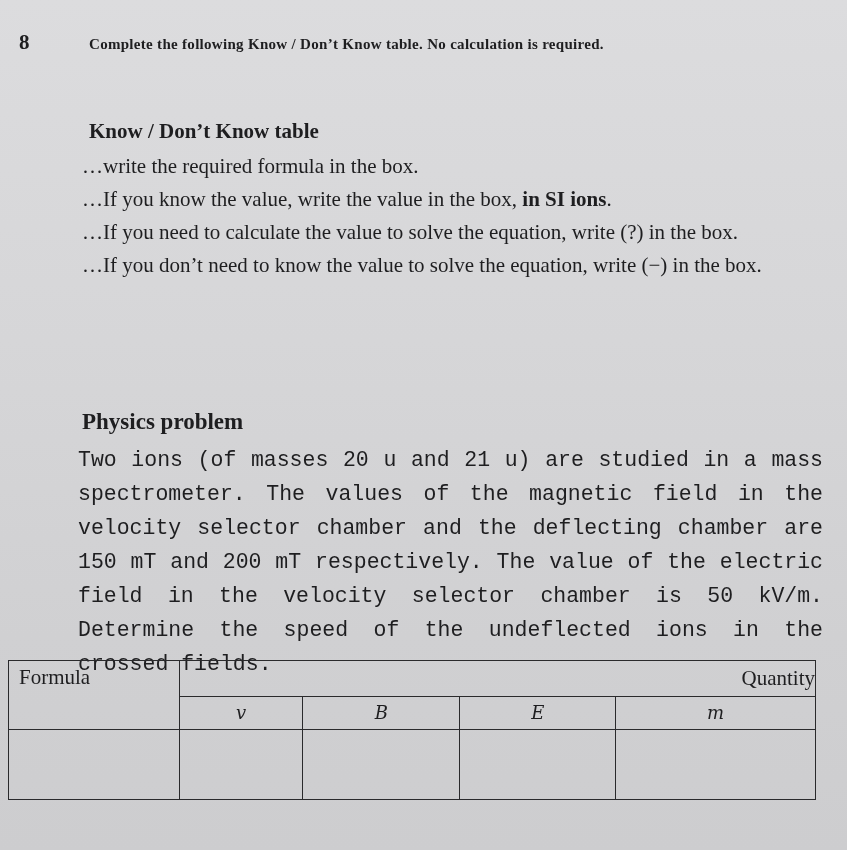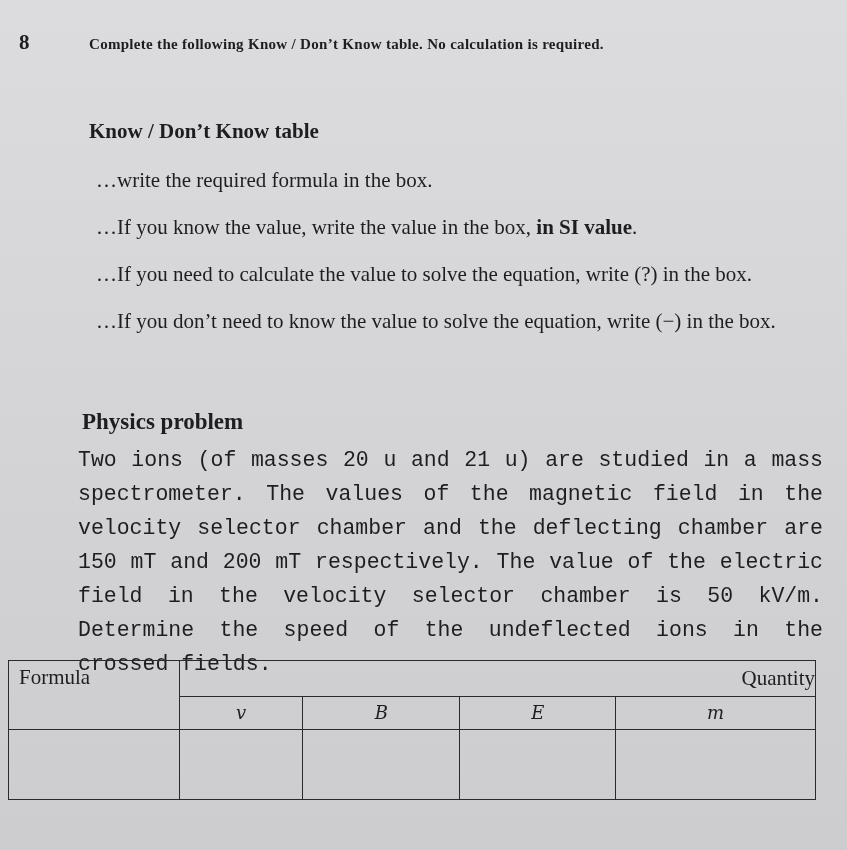--- a/index.html
+++ b/index.html
@@ -20,21 +20,21 @@
     letter-spacing: 0.3px;
   }
   .kd-title {
     position: absolute; left: 89px; top: 119px;
     font-weight: bold; font-size: 21px;
   }
   .instructions {
     position: absolute; left: 82px; top: 150px; width: 740px;
     font-size: 21px; line-height: 33px;
   }
-  .instructions p { margin: 14px; }
+  .instructions p { margin: 0; }
   .problem-title {
     position: absolute; left: 82px; top: 409px;
     font-weight: bold; font-size: 23px;
   }
   .problem-text {
     position: absolute; left: 78px; top: 443px; width: 745px;
     font-size: 21.5px; line-height: 34px;
     text-align: justify;
     font-family: Liberation Mono, monospace;
   }
@@ -61,21 +61,21 @@
 </head>
 <body>
 
 <div class="qnum">8</div>
 <div class="qtext">Complete the following Know / Don’t Know table. No calculation is required.</div>
 
 <div class="kd-title">Know / Don’t Know table</div>
 
 <div class="instructions">
   <p>…write the required formula in the box.</p>
-  <p><span>…If you know the value, write the value in the box, </span><b>in SI value</b><span>.</span></p>
+  <p><span>…If you know the value, write the value in the box, </span><b>in SI ions</b><span>.</span></p>
   <p>…If you need to calculate the value to solve the equation, write (?) in the box.</p>
   <p>…If you don’t need to know the value to solve the equation, write (−) in the box.</p>
 </div>
 
 <div class="problem-title">Physics problem</div>
 <div class="problem-text">Two ions (of masses 20 u and 21 u) are studied in a mass spectrometer. The values of the magnetic field in the velocity selector chamber and the deflecting chamber are 150 mT and 200 mT respectively. The value of the electric field in the velocity selector chamber is 50 kV/m. Determine the speed of the undeflected ions in the crossed fields.</div>
 
 <table class="kd">
   <tbody>
       <tr>

